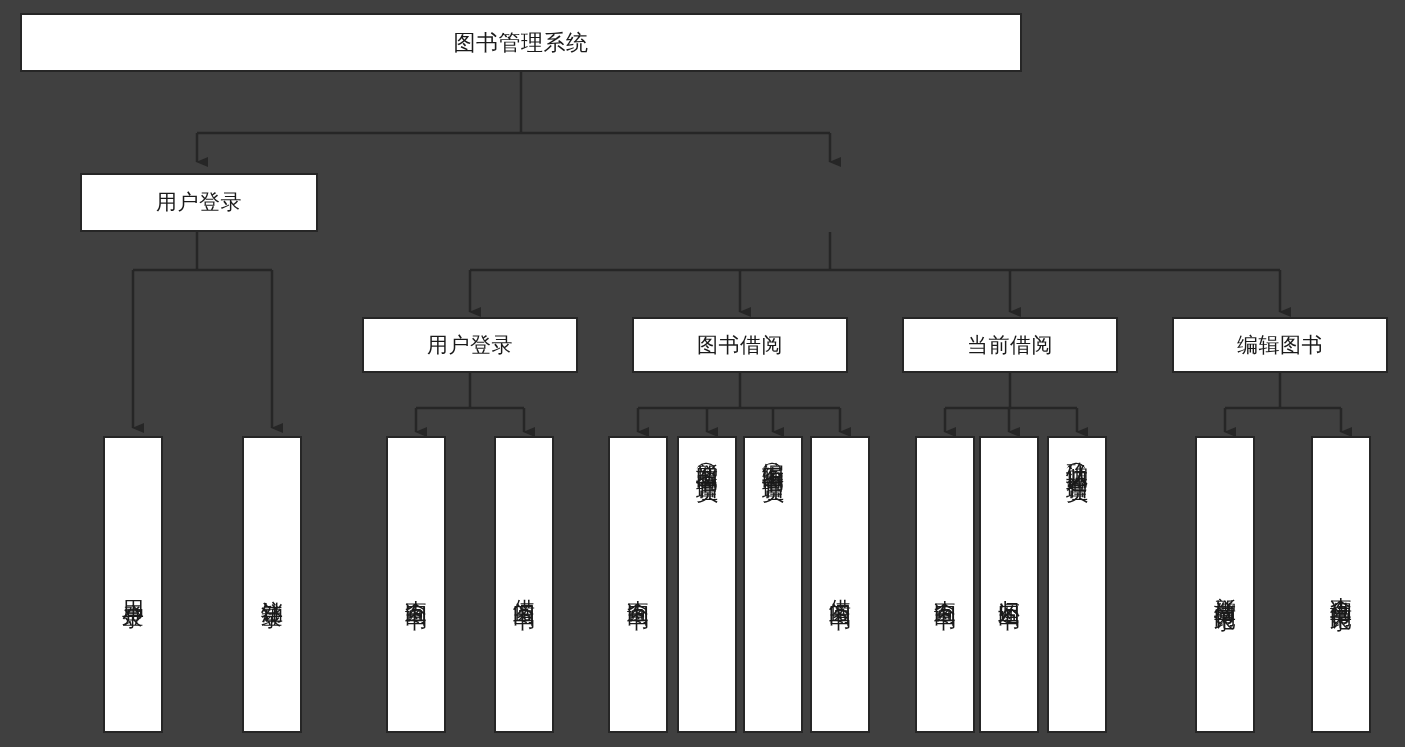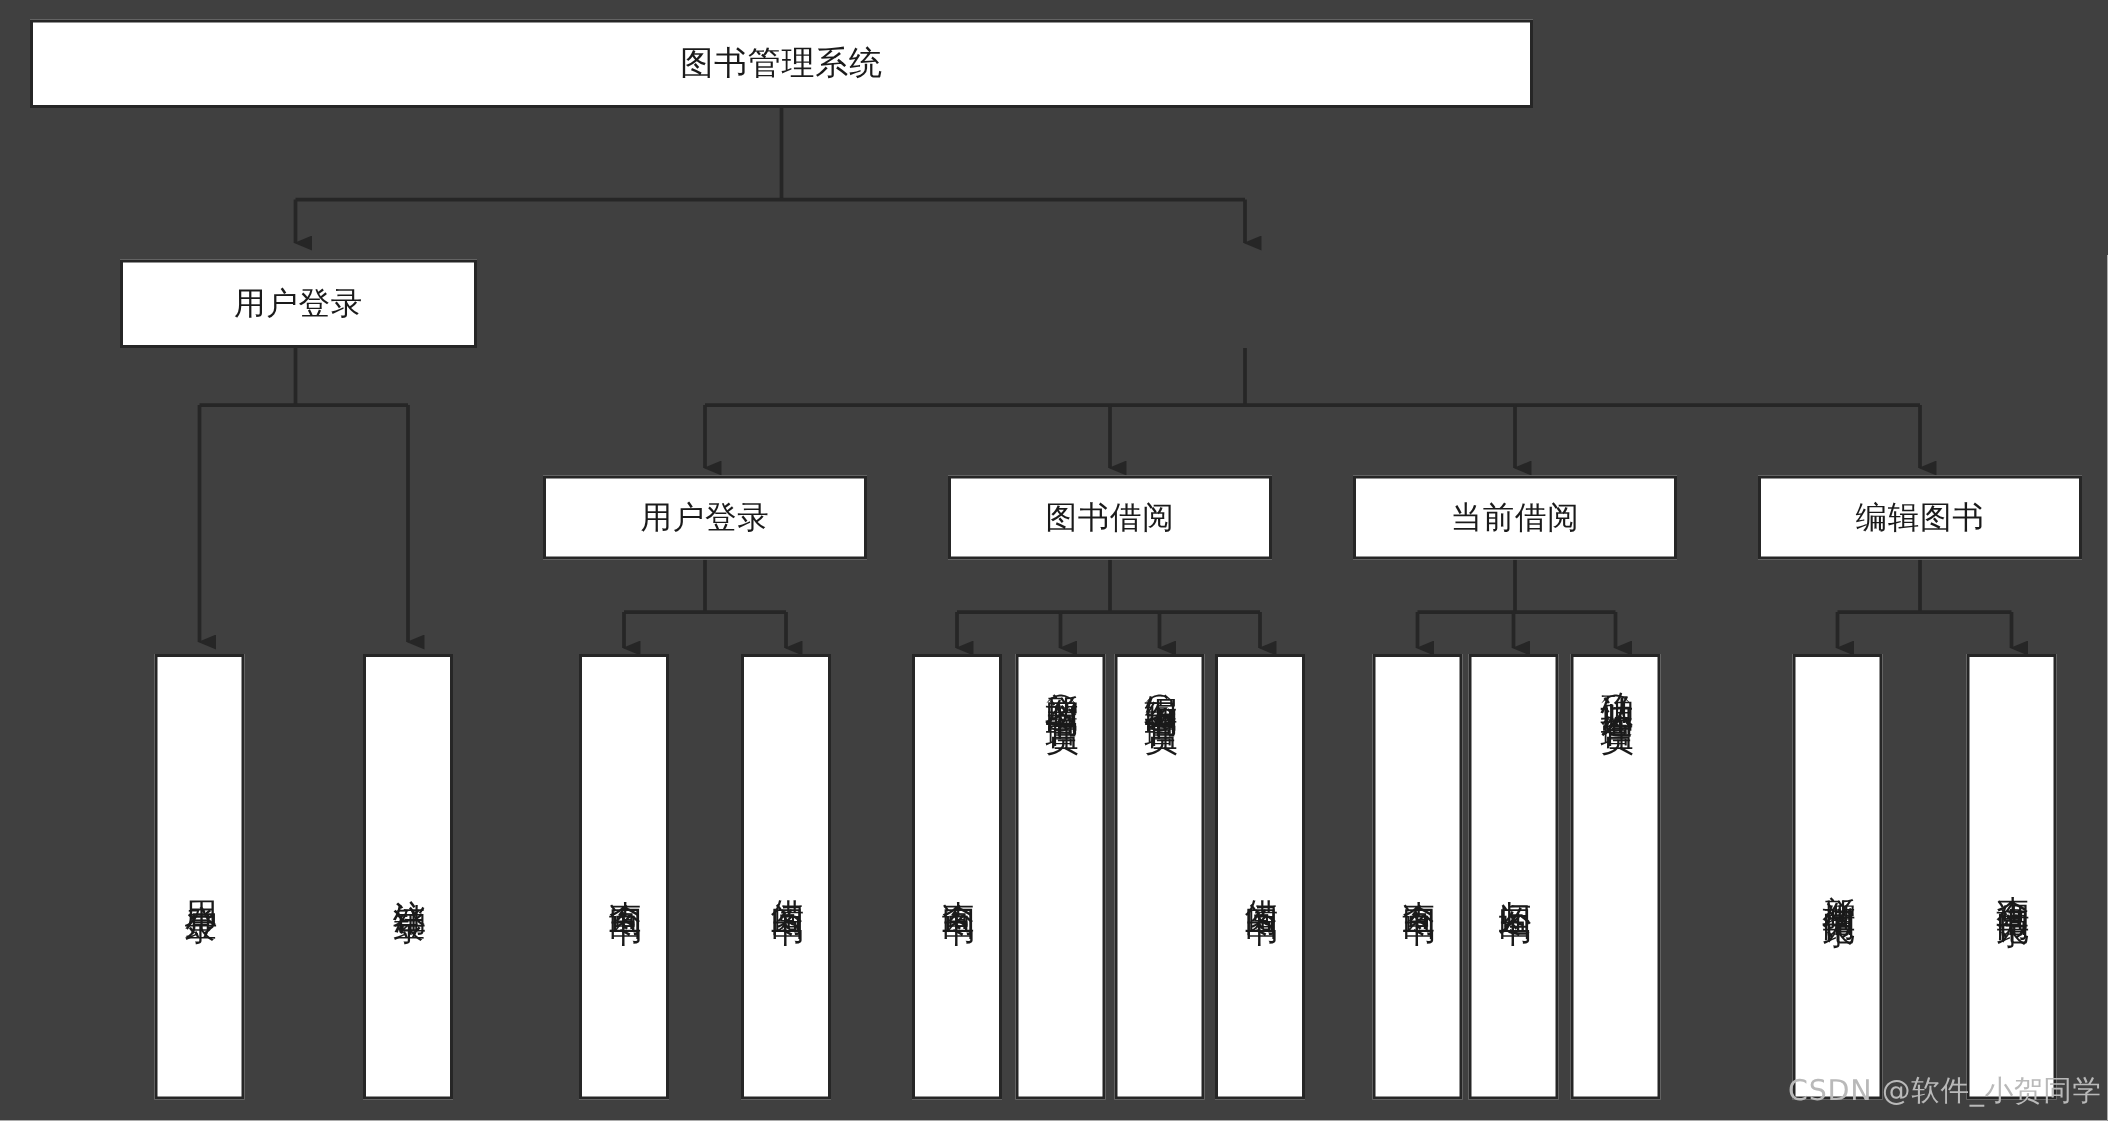--- a/index.html
+++ b/index.html
@@ -197,15 +197,14 @@
   </div>
 
   <div class="node leaf center-v" style="left:1195px; top:436px; width:60px; height:297px;">
     <span class="label">新增借阅记录</span>
   </div>
 
   <div class="node leaf center-v" style="left:1311px; top:436px; width:60px; height:297px;">
     <span class="label">查询借阅记录</span>
   </div>
 
-  <div class="watermark" style="left:1192px; top:714px;">CSDN @软件_小贺同学</div>
 
 </div>
 
 </body></html>

